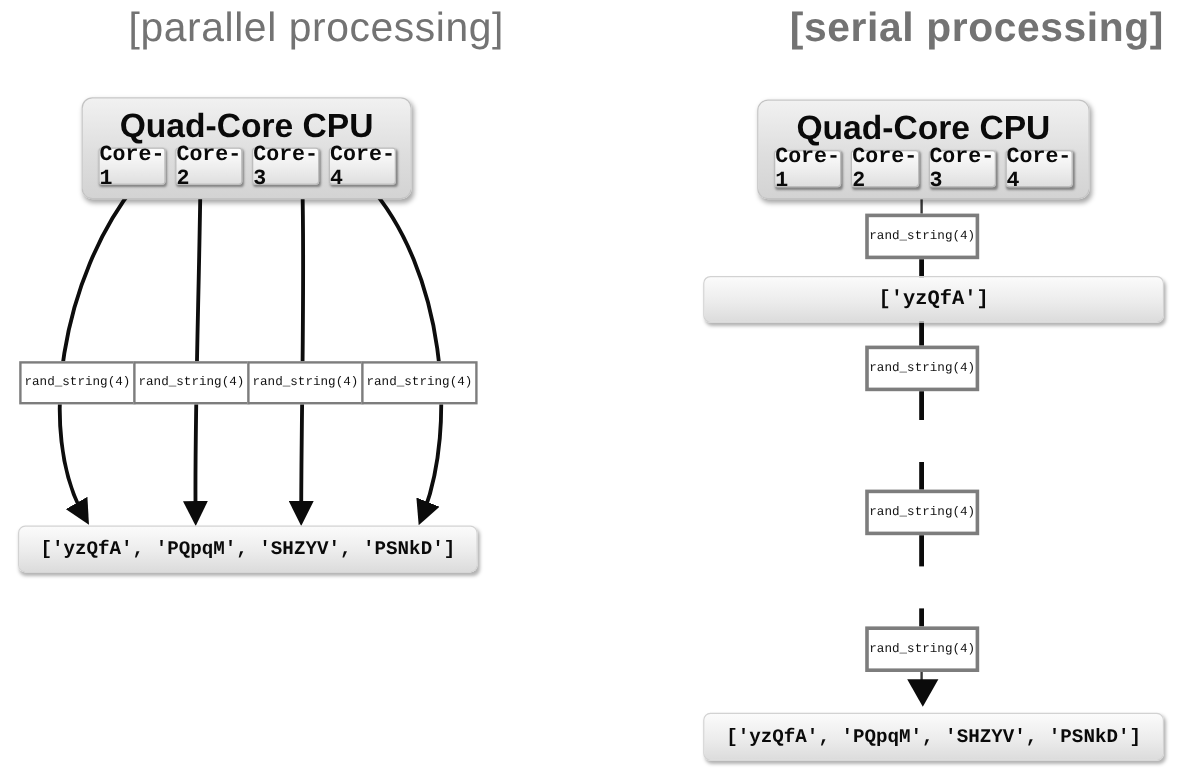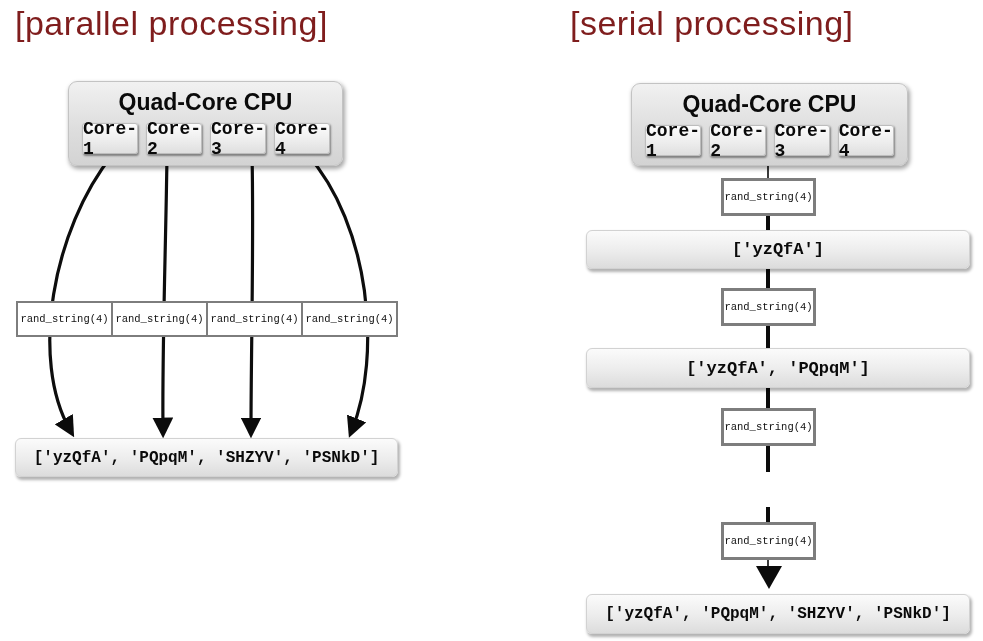--- a/index.html
+++ b/index.html
@@ -1,38 +1,38 @@
 <!DOCTYPE html>
 <html><head>
 <meta charset="utf-8">
 <style>
   html,body{margin:0;padding:0;background:#ffffff;}
   #canvas{
     position:relative;width:983px;height:641px;background:#ffffff;overflow:hidden;
     font-family:"Liberation Sans",sans-serif;
   }
   .col-title{
-    position:absolute;top:4px;text-align:left;
-    font-size:34px;font-weight:300;color:#7f1d1d;letter-spacing:.5px;
+    position:absolute;top:4px;text-align:right;
+    font-size:34px;font-weight:300;color:#737373;letter-spacing:.5px;
     font-family:"Liberation Sans",sans-serif;
   }
   #title-parallel{left:15px;width:405px;}
-  #title-serial{left:570px;width:400px;}
+  #title-serial{left:570px;width:400px;font-weight:bold;}
 
   .cpu-box{
     position:absolute;z-index:2;border-radius:9px;
     background:linear-gradient(180deg,#f1f1f1 0%,#dedede 55%,#d3d3d3 100%);
     border:1px solid #c3c3c3;
     box-shadow:1.5px 2.5px 4px rgba(0,0,0,.35);
     box-sizing:border-box;
   }
   #cpu-left{left:68px;top:81px;width:275px;height:85px;}
   #cpu-right{left:631px;top:83px;width:277px;height:83px;}
   .cpu-title{
-    margin-top:7px;text-align:center;font-size:23px;font-weight:bold;color:#0a0a0a;
+    margin-top:7px;text-align:center;font-size:28px;font-weight:bold;color:#0a0a0a;
   }
   .cores{
     position:absolute;left:13px;right:13px;top:41px;height:31px;
     display:flex;gap:8px;
   }
   .core{
     flex:1;display:flex;align-items:center;justify-content:center;
     background:linear-gradient(180deg,#fdfdfd 0%,#ececec 60%,#dfdfdf 100%);
     border:1px solid #bdbdbd;border-radius:3px;
     box-shadow:1px 1.5px 2px rgba(0,0,0,.4);
@@ -156,20 +156,19 @@
   <div class="conn" id="conn-r1-c2"></div>
   <div class="conn" id="conn-c2-r2"></div>
   <div class="conn" id="conn-r2-c3"></div>
   <div class="conn-thin" id="conn-c3-head"></div>
   <div id="serial-arrowhead"></div>
 
   <div class="serial-call" id="serial-call-0">rand_string(4)</div>
   <div class="result-box serial-result" id="serial-res-0">['yzQfA']</div>
 
   <div class="serial-call" id="serial-call-1">rand_string(4)</div>
-  <div class="result-box serial-result" id="serial-res-1">['yzQfA', 'PQpqM']</div>
 
   <div class="serial-call" id="serial-call-2">rand_string(4)</div>
 
   <div class="serial-call" id="serial-call-3">rand_string(4)</div>
   <div class="result-box serial-result" id="serial-res-3">['yzQfA', 'PQpqM', 'SHZYV', 'PSNkD']</div>
 
 </div>
 
 </body></html>

